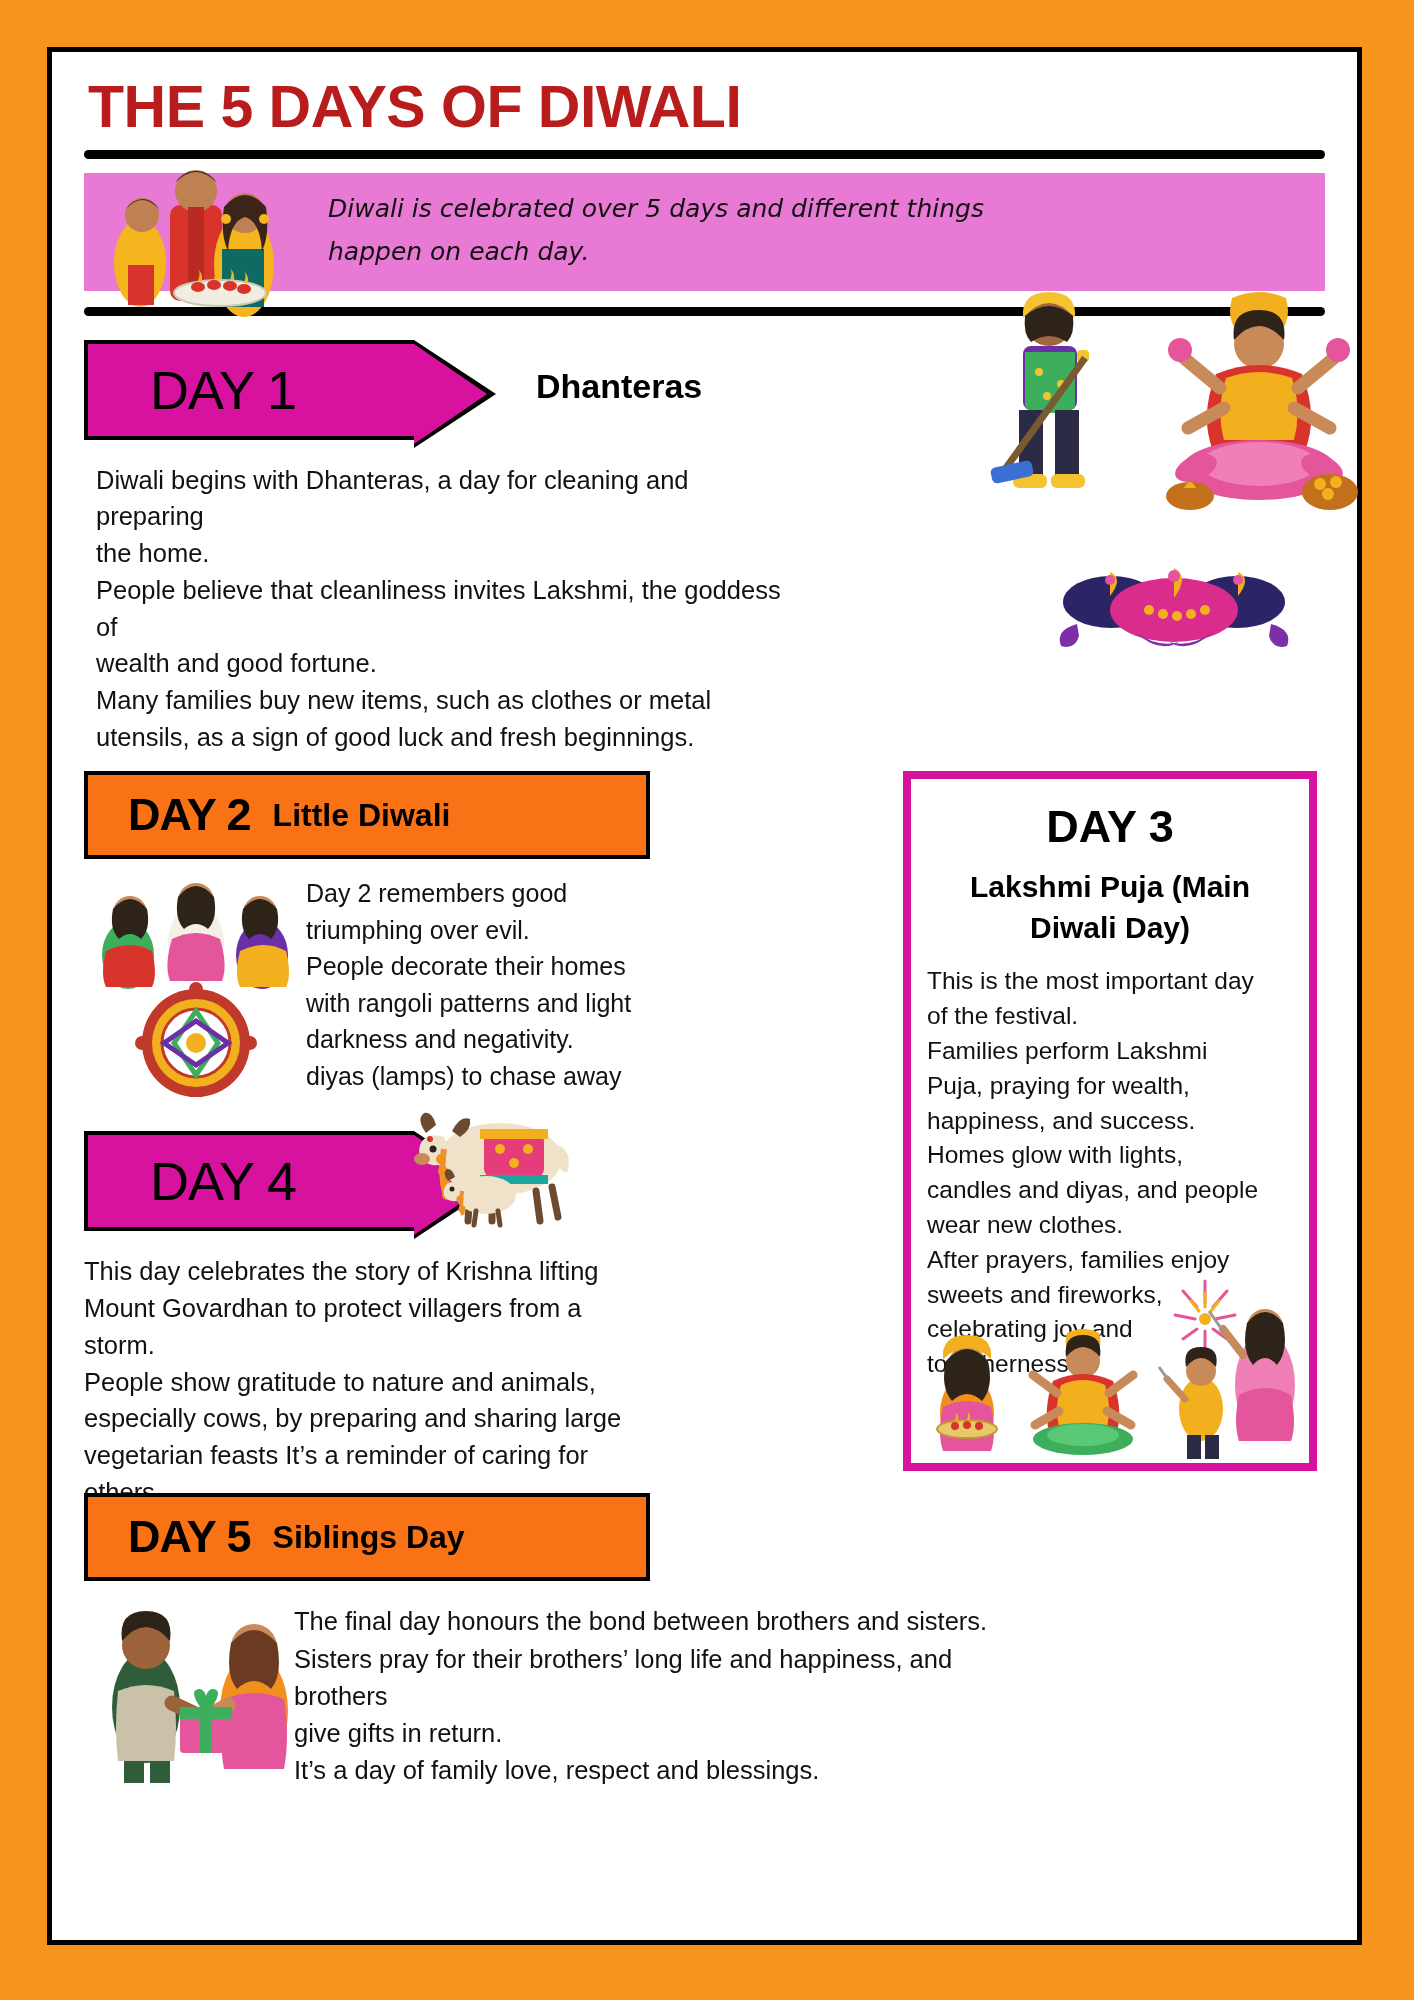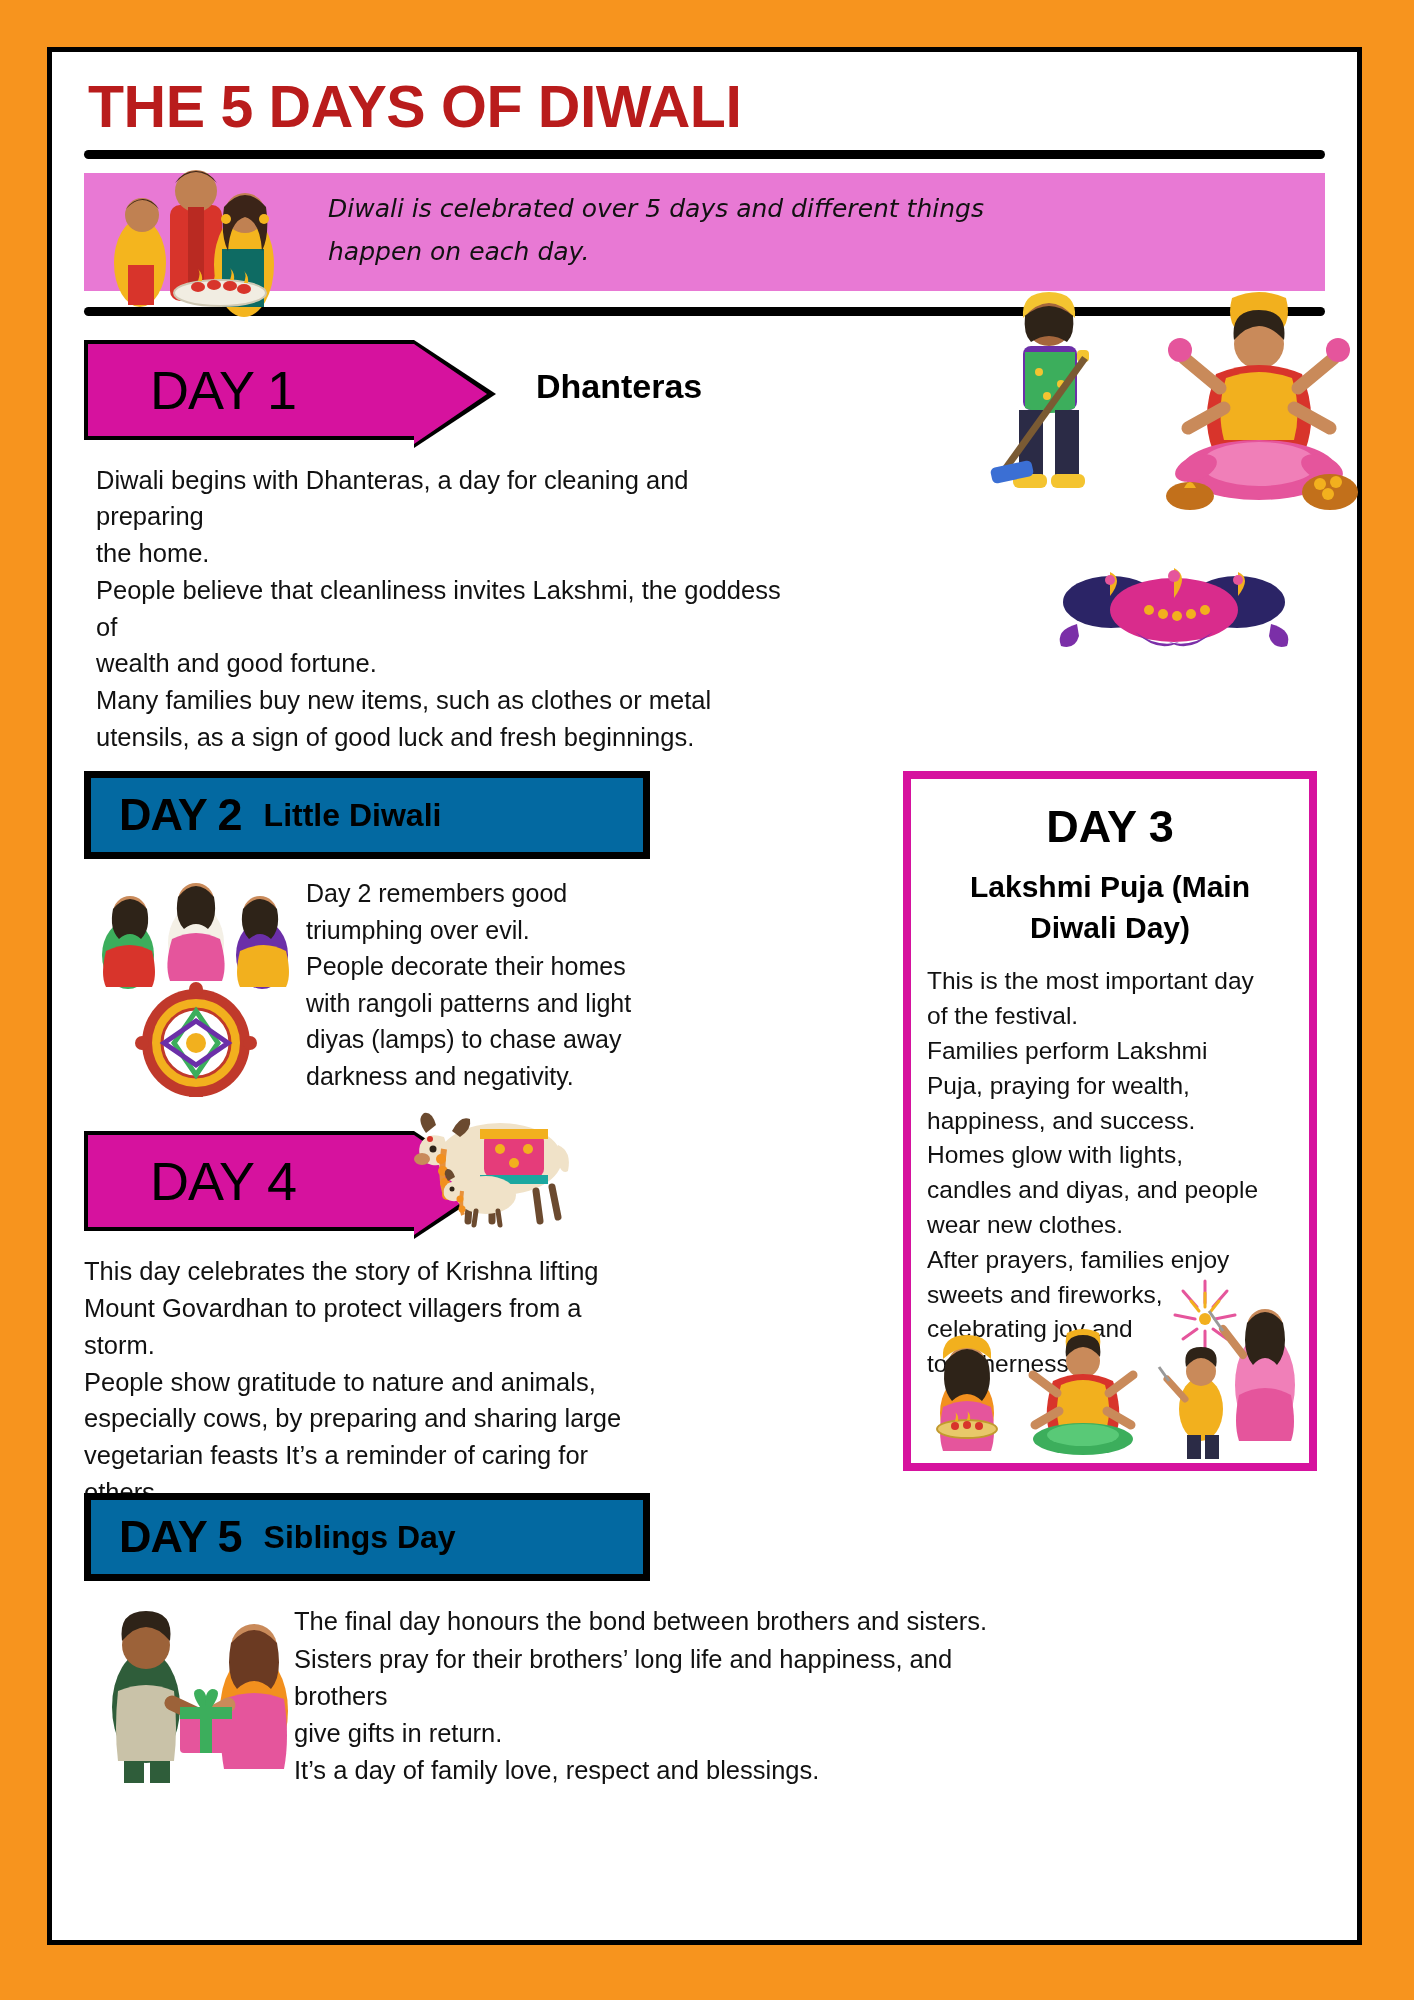--- a/index.html
+++ b/index.html
@@ -96,25 +96,25 @@
   }
   .arrow-tip-in {
     position: absolute; left: 326px; top: 0px;
     width: 0; height: 0;
     border-top: 50px solid transparent;
     border-bottom: 50px solid transparent;
     border-left: 73px solid #D6129E;
   }
 
   .yellow-banner {
-    background: #0369a1;
-    border: 7px solid #000000;
+    background: #f97316;
+    border: 4px solid #000000;
     height: 88px;
     display: flex; align-items: center; gap: 22px;
-    padding-left: 28px;
+    padding-left: 40px;
   }
   .yellow-banner .y-day {
     font-size: 45px; font-weight: 800; color: #000; letter-spacing: -1px;
   }
   .yellow-banner .y-sub {
     font-size: 32px; font-weight: 800; color: #000;
   }
 
   .body-text {
     font-size: 25.5px;
@@ -362,22 +362,22 @@
                 <circle cx="52" cy="166" r="7"></circle>
                   <circle cx="160" cy="166" r="7"></circle>
               </g>
             </svg>
           </div>
           <div class="day2-text">
             <div>Day 2 remembers good</div>
             <div>triumphing over evil.</div>
             <div> People decorate their homes</div>
             <div>with rangoli patterns and light</div>
+            <div>darkness and negativity.</div>
             <div>diyas (lamps) to chase away</div>
-            <div>darkness and negativity.</div>
           </div>
         </div>
 
         <div class="day4-wrap">
           <div class="arrow-banner">
             <span class="arw-label">DAY 4</span>
             <span class="arrow-tip"></span>
             <span class="arrow-tip-in"></span>
           </div>
           <div class="art" style="left:316px; top:-42px;">

